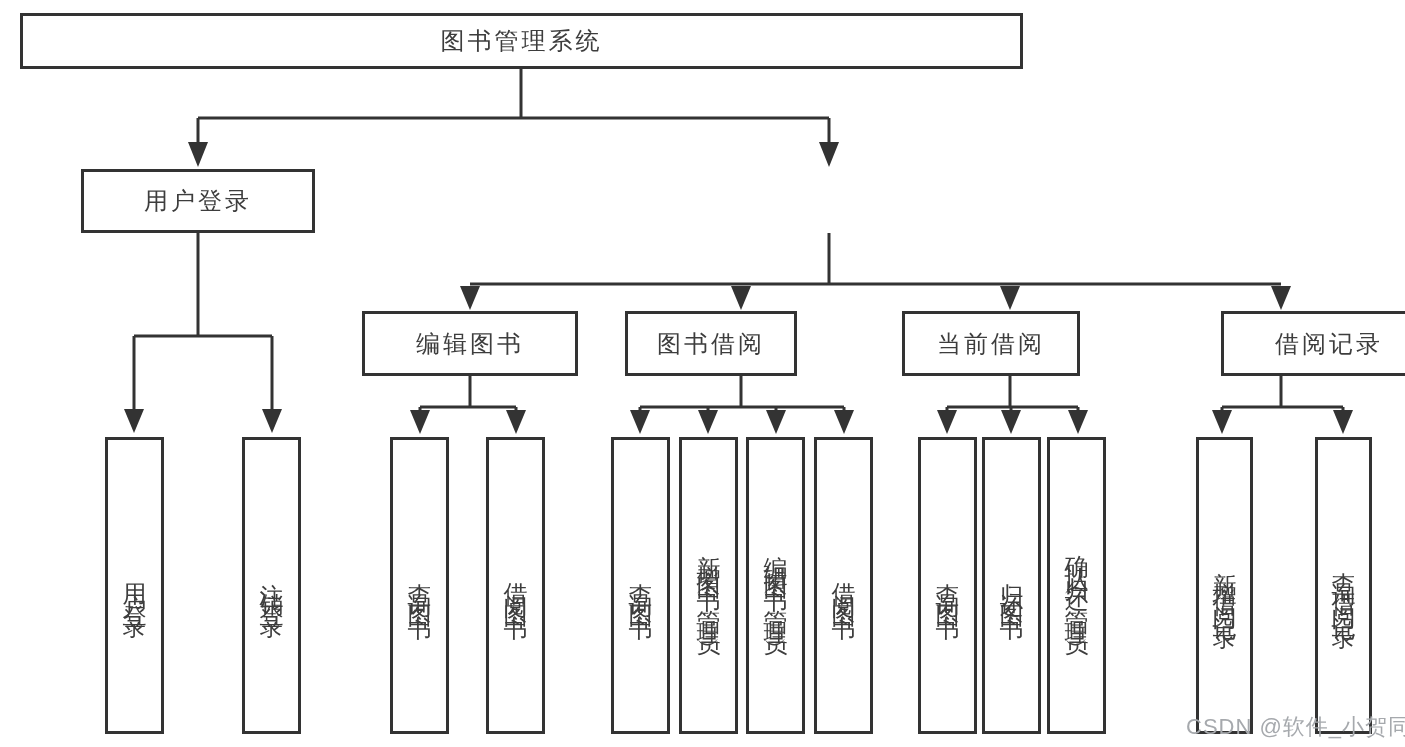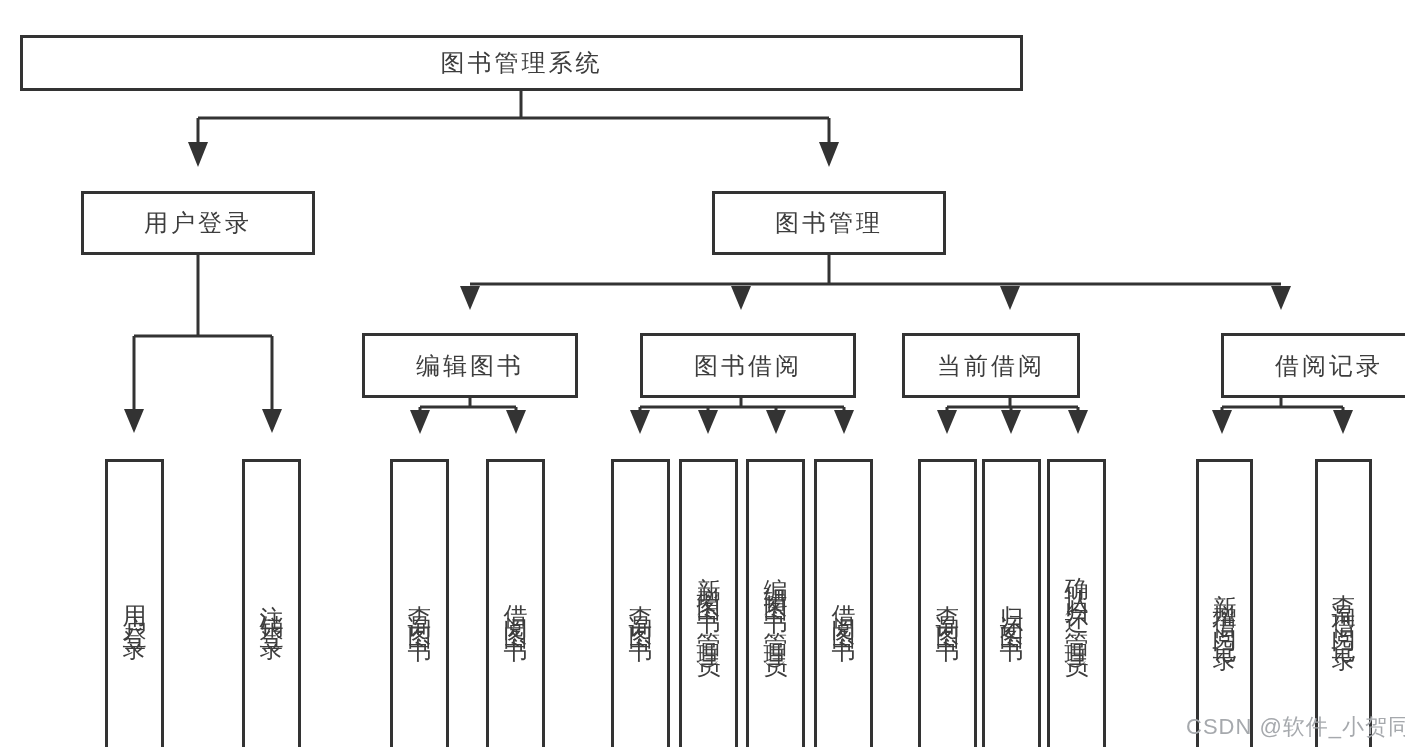--- a/index.html
+++ b/index.html
@@ -20,21 +20,20 @@
   .wires path{stroke:var(--line);stroke-width:3;fill:none;}
   .wires polygon{fill:var(--line);stroke:none;}
   .box{
     position:absolute;
     background:var(--box-background);
     border:3px solid var(--line);
     box-sizing:border-box;
     display:flex;align-items:center;justify-content:center;
     color:var(--text);
     z-index:2;
-    margin-top:22px;
   }
   .box.h span{
     font-size:24px;
     letter-spacing:3px;
     white-space:nowrap;
   }
   .box.v span{
     writing-mode:vertical-rl;
     text-orientation:mixed;
     font-size:24px;
@@ -128,28 +127,25 @@
     </g>
   </svg>
 
   <div class="box h" style="left:20px;top:13px;width:1003px;height:56px">
     <span>图书管理系统</span>
   </div>
 
   <div class="box h" style="left:81px;top:169px;width:234px;height:64px">
     <span>用户登录</span>
   </div>
-  <div class="box h" style="left:712px;top:169px;width:234px;height:64px">
-    <span>图书管理</span>
-  </div>
 
   <div class="box h" style="left:362px;top:311px;width:216px;height:65px">
     <span>编辑图书</span>
   </div>
-  <div class="box h" style="left:640px;top:311px;width:216px;height:65px">
+  <div class="box h" style="left:625px;top:311px;width:172px;height:65px">
     <span>图书借阅</span>
   </div>
   <div class="box h" style="left:902px;top:311px;width:178px;height:65px">
     <span>当前借阅</span>
   </div>
   <div class="box h" style="left:1221px;top:311px;width:216px;height:65px">
     <span>借阅记录</span>
   </div>
 
   <div class="box v" style="left:105px;top:437px;width:59px;height:297px">

